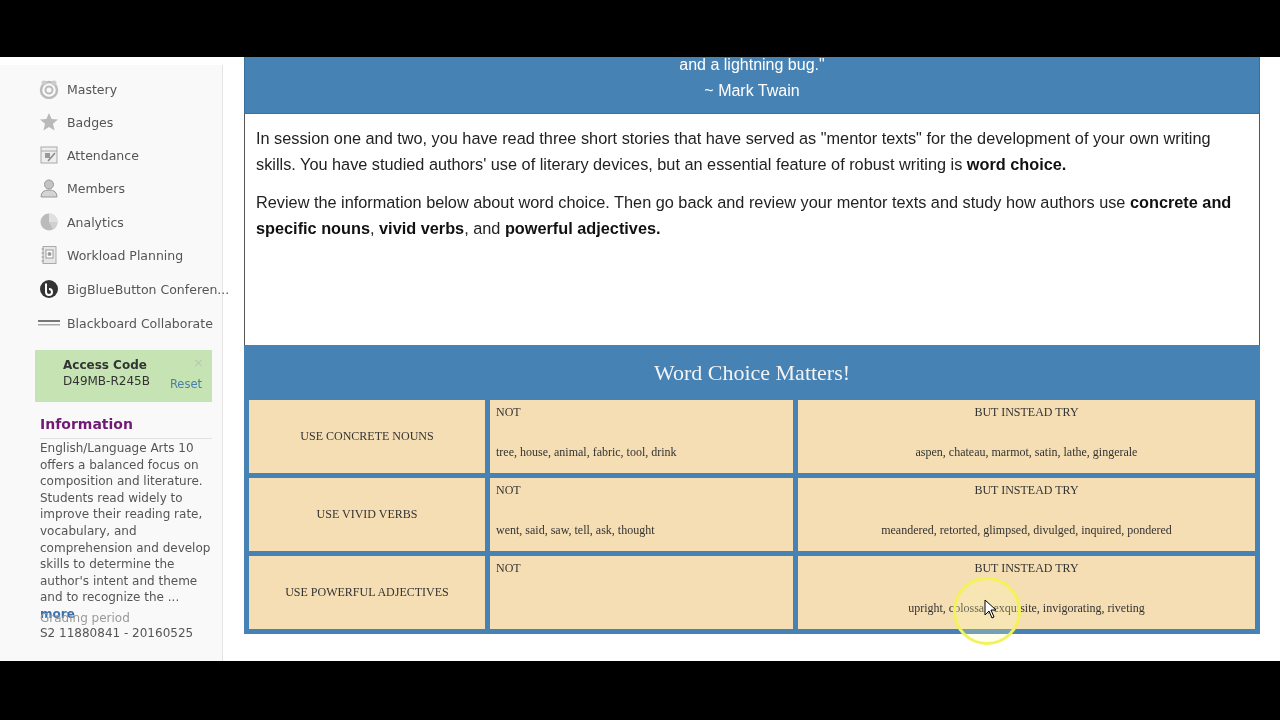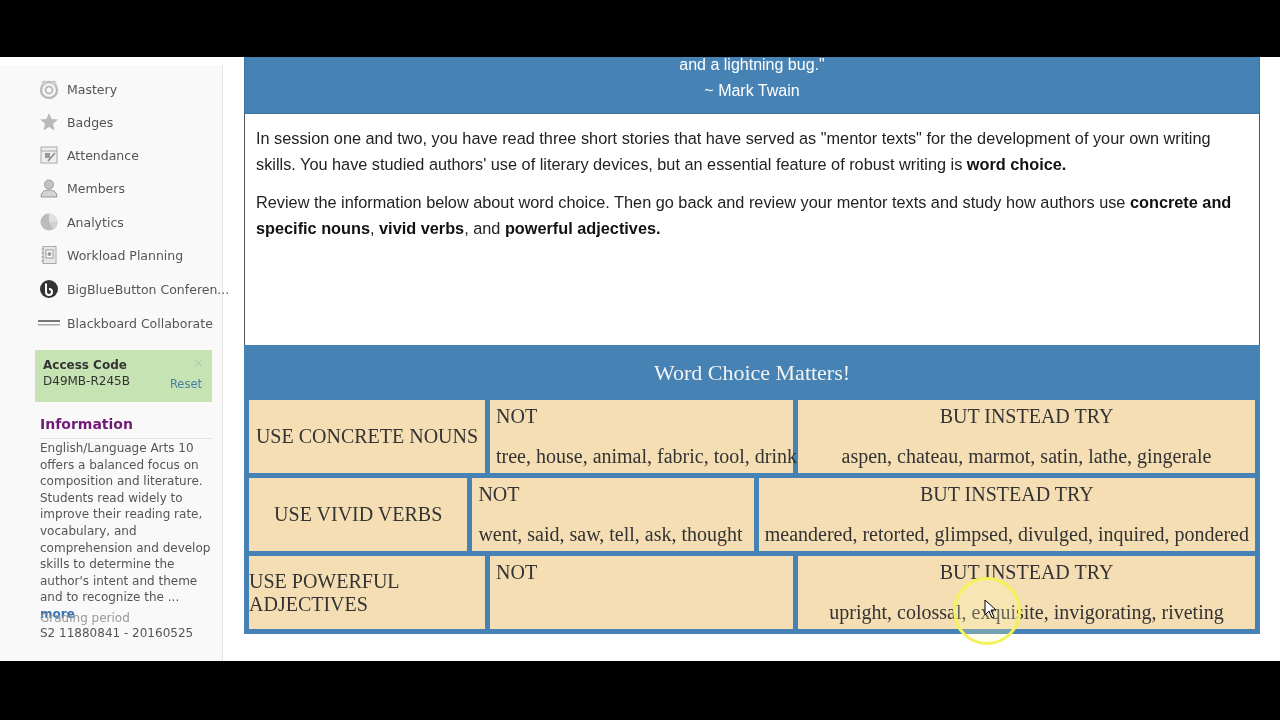--- a/index.html
+++ b/index.html
@@ -18,21 +18,21 @@
     }
     .nav-item {
       position: absolute; left: 38px; height: 26px; display: flex; align-items: center;
       font-size: 12.5px; color: #555; cursor: pointer;
     }
     .nav-item .icon { width: 22px; height: 22px; margin-right: 7px; display: inline-flex; align-items: center; justify-content: center; }
     .nav-item .label { white-space: nowrap; }
 
     .access-box {
       position: absolute; left: 35px; top: 285px; width: 177px; height: 52px;
-      background: #c6e3b4; padding: 8px 8px;
+      background: #c6e3b4; padding: 8px 28px;
       font-size: 12px; color: #333;
     }
     .access-box .title { font-weight: bold; color: #333; }
     .access-box .code { margin-top: 2px; color: #333; }
     .access-box .close { position: absolute; right: 8px; top: 5px; color: #b8c9b0; font-size: 13px; cursor: pointer; }
     .access-box .reset { position: absolute; right: 10px; top: 27px; color: #4a7fa8; font-size: 11.5px; cursor: pointer; }
 
     .info-heading {
       position: absolute; left: 40px; top: 351px; width: 172px;
       font-size: 14px; font-weight: bold; color: #701a75;
@@ -67,21 +67,21 @@
       position: absolute; left: 244px; top: 288px; width: 1016px; height: 289px;
       background: #4682b4; padding: 0 5px 4px 5px;
       font-family: Liberation Serif, serif;
     }
     .wc-title {
       height: 55px; line-height: 55px; text-align: center; color: #f3f3f3; font-size: 22px;
     }
     .wc-row { display: flex; height: 73px; margin-bottom: 5px; }
     .wc-row:last-child { margin-bottom: 0; }
     .wc-cell {
-      background: #f5deb3; color: #333; font-size: 20px;
+      background: #f5deb3; color: #333; font-size: 12px;
     }
     .wc-cell.cat { width: 236px; display: flex; align-items: center; justify-content: center; margin-right: 5px; }
     .wc-cell.not { width: 303px; margin-right: 5px; padding: 5px 6px; }
     .wc-cell.try { flex: 1; padding: 5px 6px; text-align: center; }
     .wc-cell .h { height: 20px; }
     .wc-cell .w { margin-top: 20px; white-space: nowrap; }
 
     .cursor-ring {
       position: absolute; left: 953px; top: 520px; width: 68px; height: 68px;
       border: 3px solid #f2f25a; border-radius: 50%; background: rgba(255,255,180,0.25);

